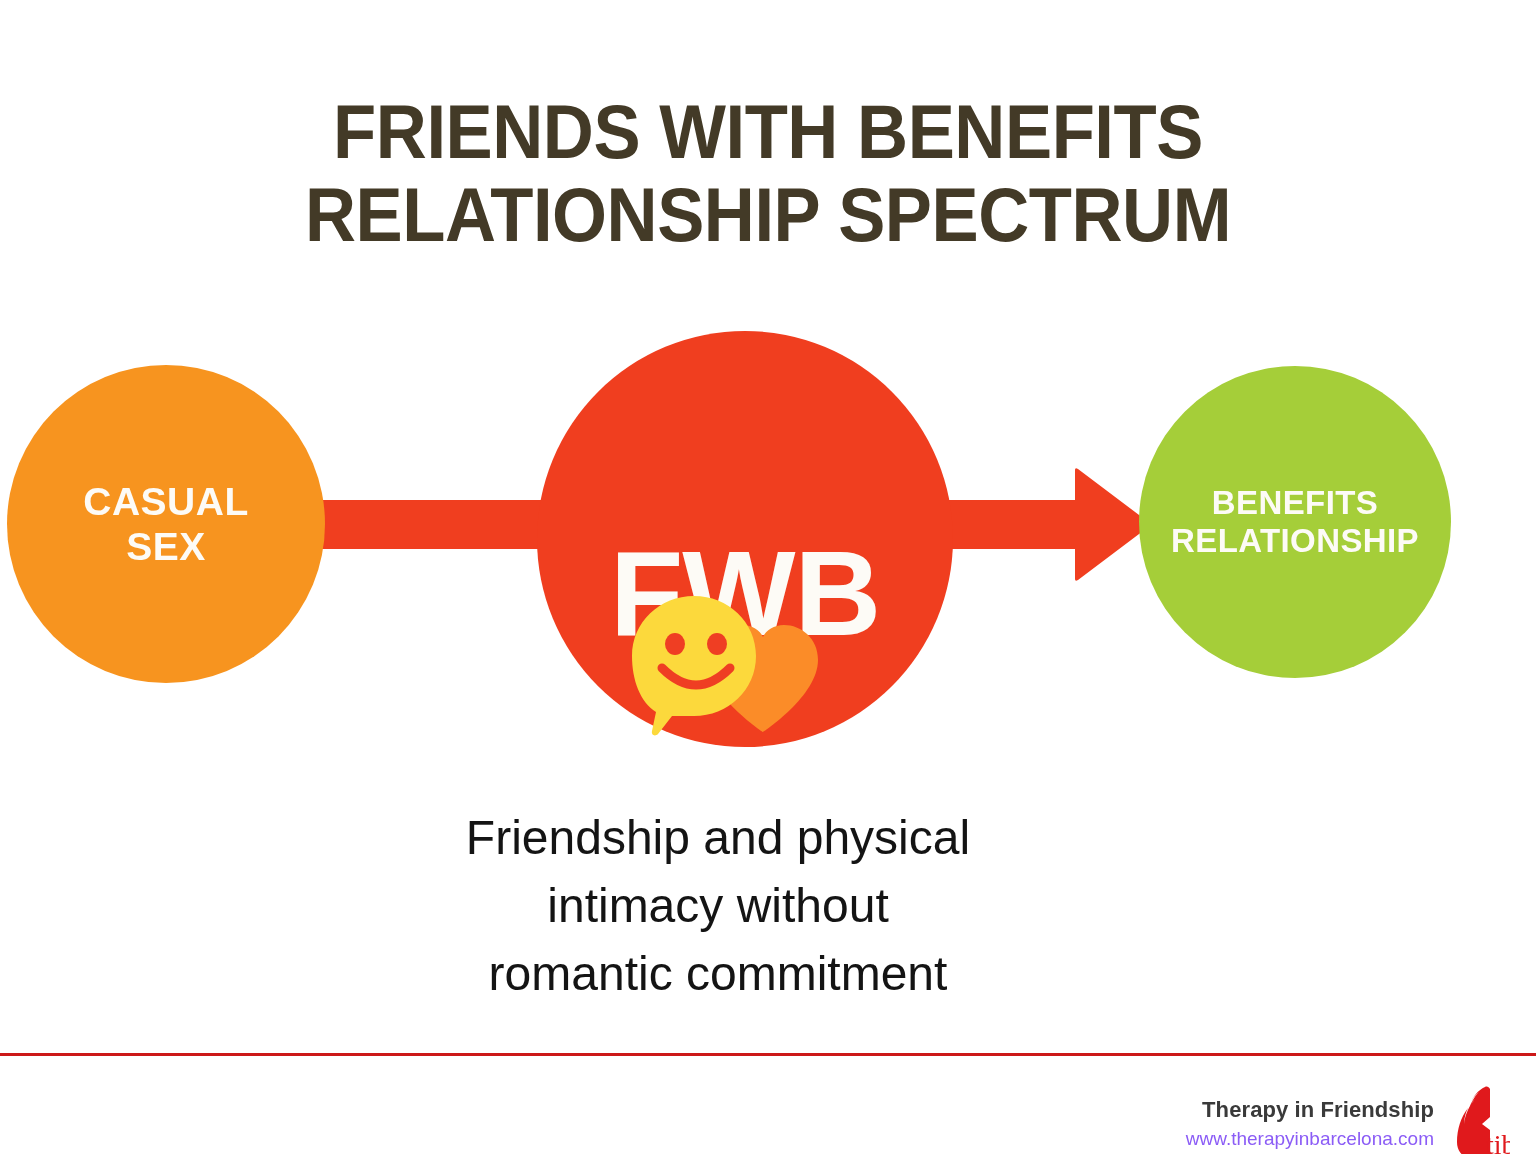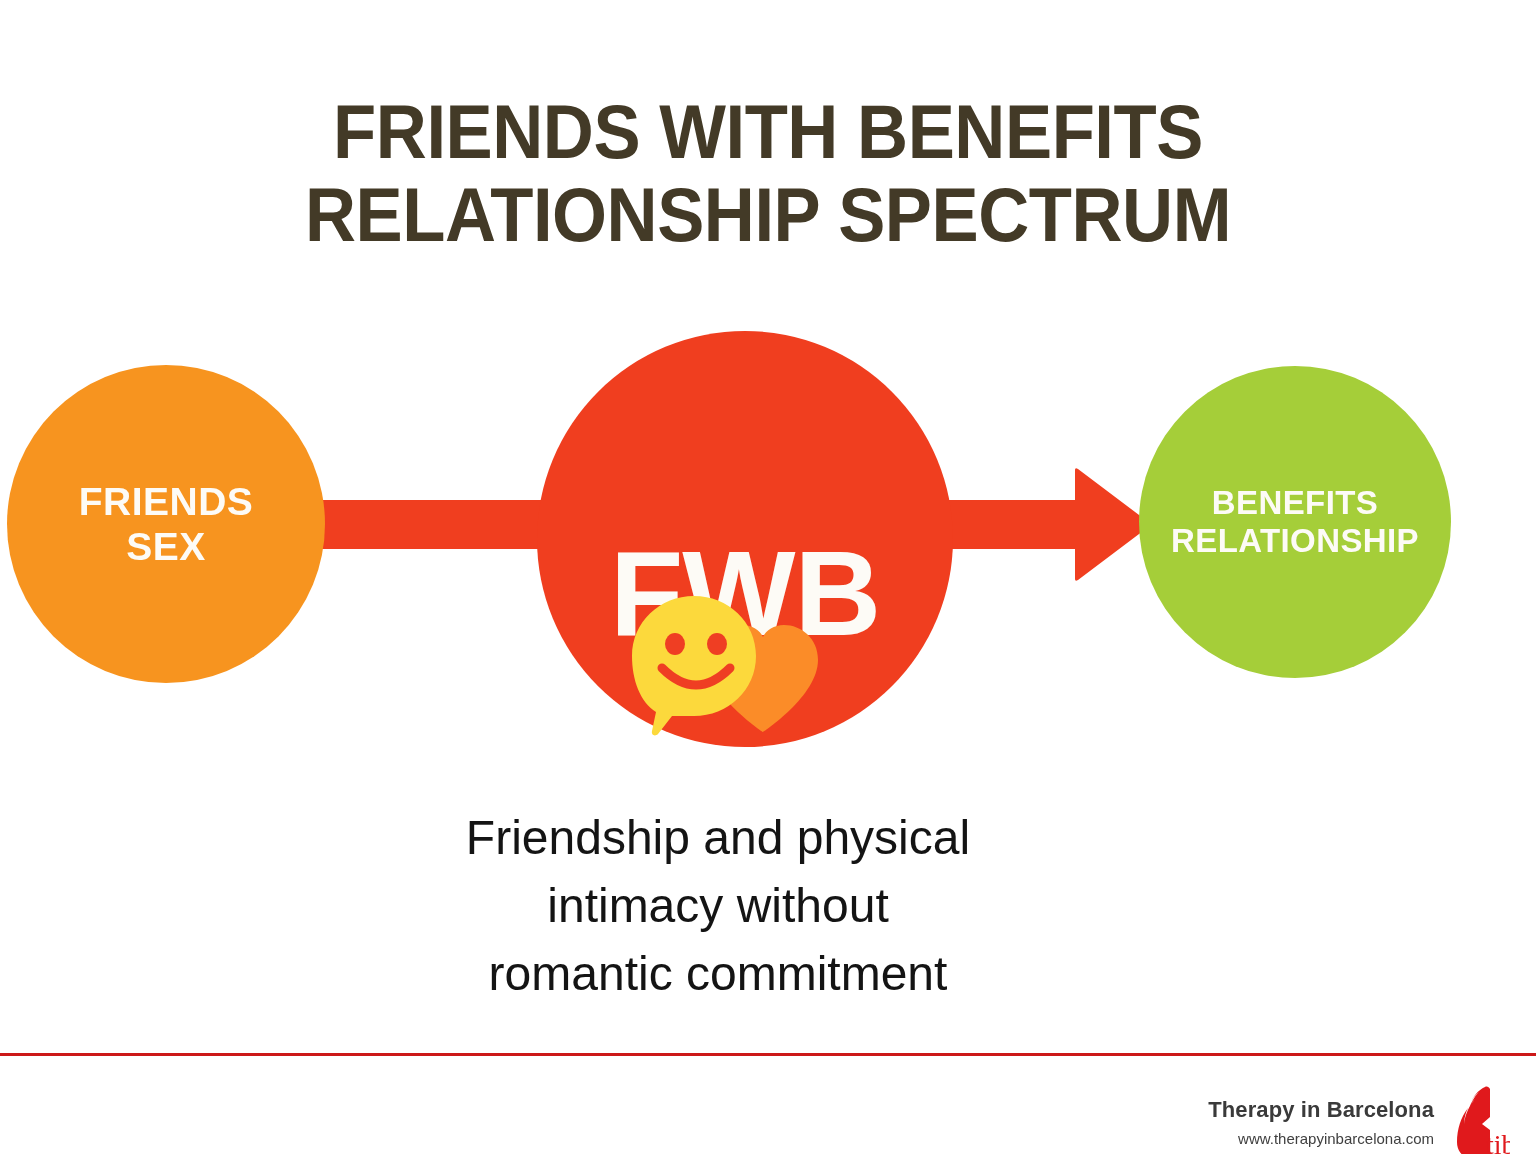--- a/index.html
+++ b/index.html
@@ -156,23 +156,23 @@
     text-align: right;
   }
   .brand-name {
     color: #3a3a3a;
     font-weight: bold;
     font-size: 22px;
     line-height: 30px;
     letter-spacing: 0.1px;
   }
   .brand-url {
-    color: #404040;
+    color: #8b5cf6;
     font-weight: 400;
-    font-size: 15px;
+    font-size: 19px;
     line-height: 27px;
   }
   .logo {
     width: 62px;
     height: 78px;
     position: relative;
   }
   .logo svg { display: block; width: 100%; height: 100%; }
 </style>
 </head>
@@ -183,21 +183,21 @@
   <div class="title">FRIENDS WITH BENEFITS
 RELATIONSHIP SPECTRUM</div>
 
   <div class="arrow-wrap">
     <svg class="arrow-svg" viewBox="0 0 1030 115" preserveAspectRatio="none">
       <path d="M0,33 L955,33 L955,3 Q955,0 958,2 L1027,54 Q1031,57.5 1027,61 L958,113 Q955,115 955,112 L955,82 L0,82 Z" fill="#f03e1f"></path>
     </svg>
   </div>
 
   <div class="node" id="node-casual">
-    <span class="node-label">FRIENDS
+    <span class="node-label">CASUAL
 SEX</span>
   </div>
 
   <div class="node" id="node-fwb">
     <span class="node-label">FWB</span>
   </div>
 
   <div class="emoji">
     <svg viewBox="0 0 216 145">
 
@@ -218,21 +218,21 @@
   </div>
 
   <div class="caption">Friendship and physical
 intimacy without
 romantic commitment</div>
 
   <div class="divider"></div>
 
   <div class="footer">
     <div class="footer-text">
-      <div class="brand-name">Therapy in Barcelona</div>
+      <div class="brand-name">Therapy in Friendship</div>
       <div class="brand-url">www.therapyinbarcelona.com</div>
     </div>
     <div class="logo">
       <svg viewBox="0 0 62 78">
         <path d="M37,3 C30,6 25,13 22,20 C24,15 27,11 31,8 C26,13 22,20 20,28 C21,23 24,18 27,15 C21,22 17,31 16,40 C16,34 18,28 20,24 C13,33 9,45 9,58 C9,66 13,72 21,74 C28,76 37,75 42,72 L42,46 L34,40 L42,33 L42,5 C41,3 39,2 37,3 Z" fill="#e0191c"></path>
         <text x="38" y="70" font-family="'Liberation Serif', serif" font-size="28" fill="#e0191c">tib</text>
       </svg>
     </div>
   </div>
 

